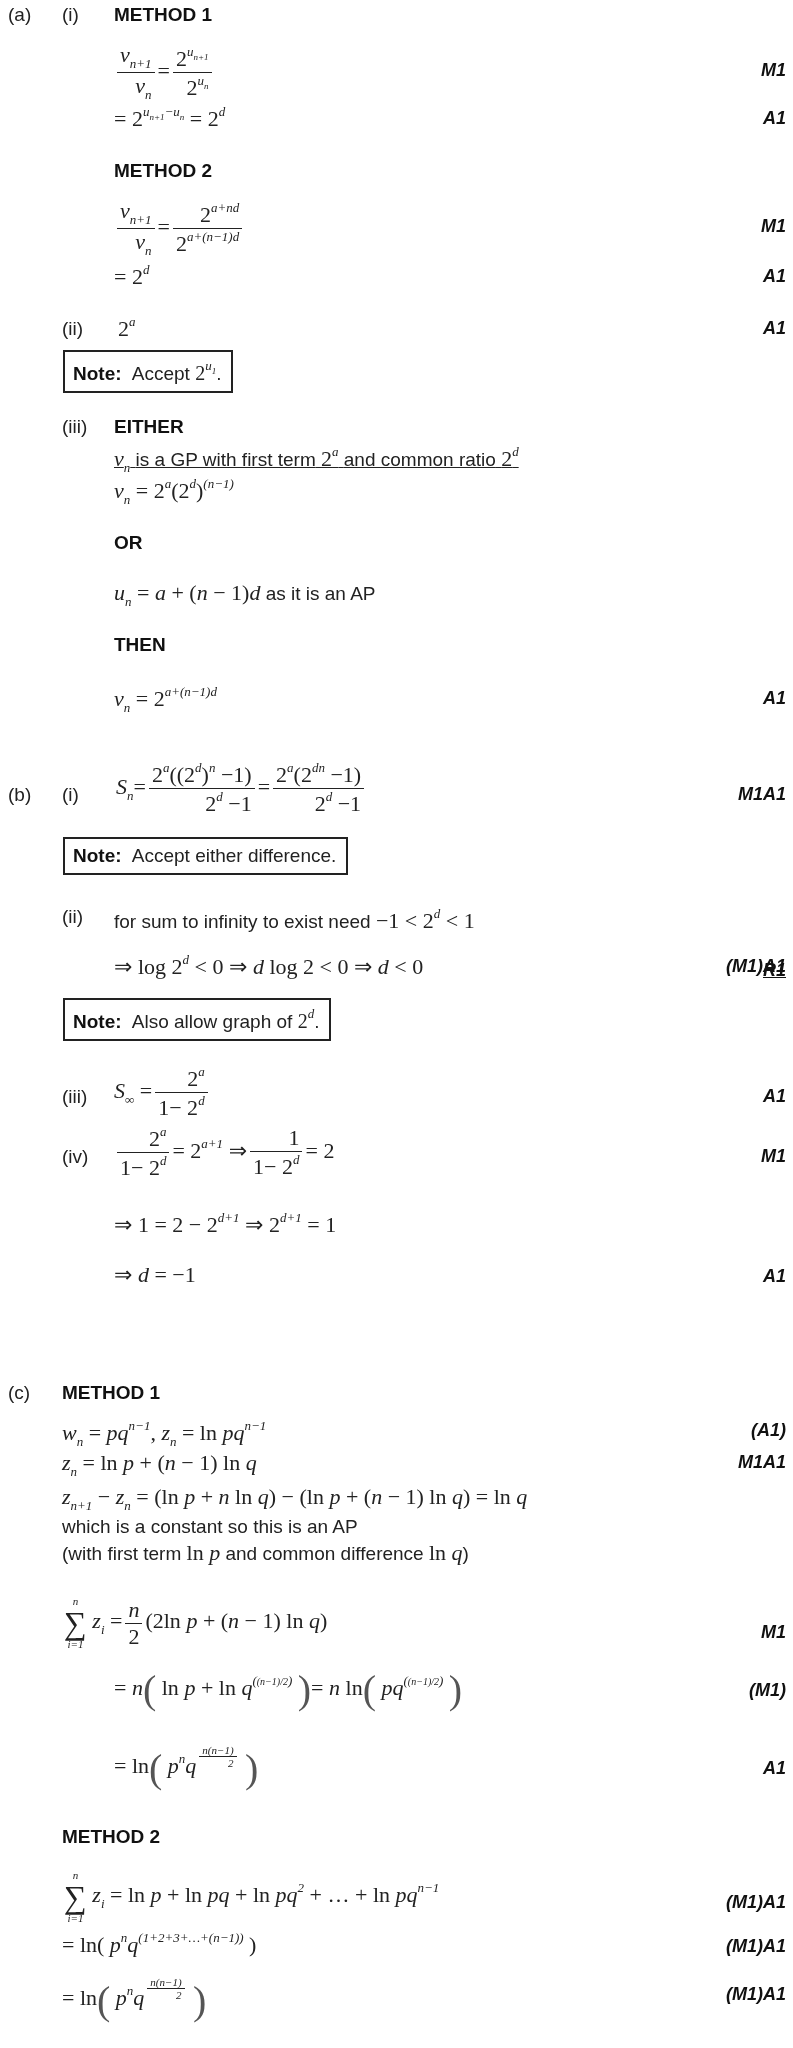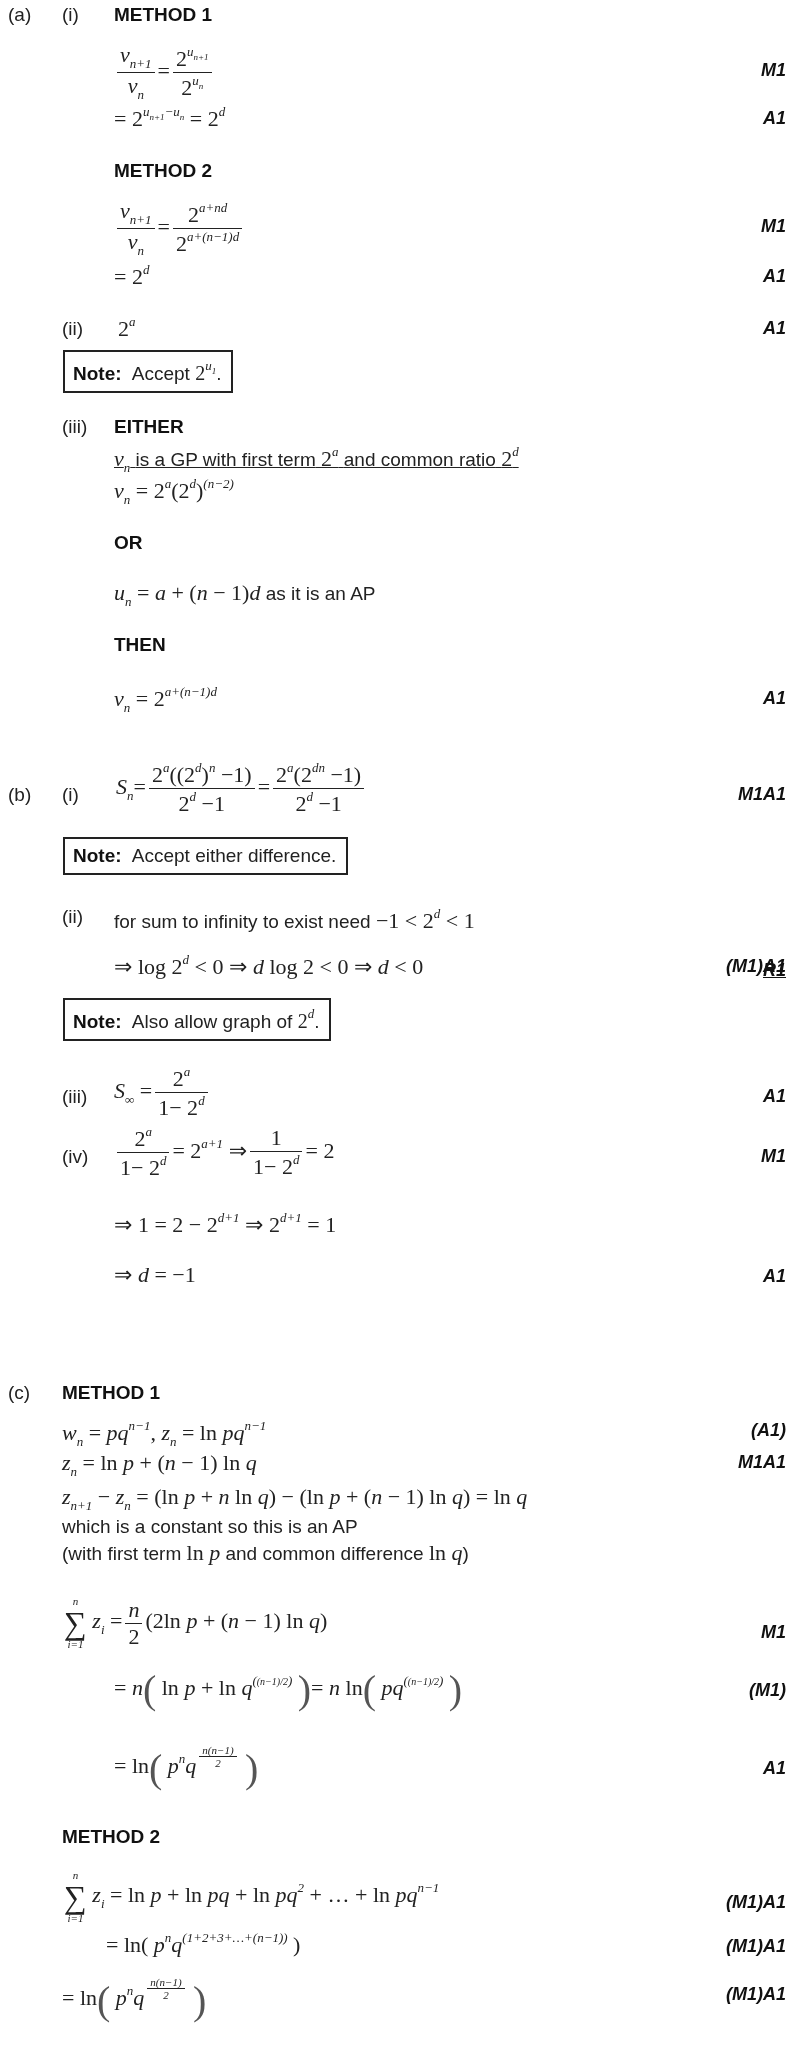--- a/index.html
+++ b/index.html
@@ -11,21 +11,21 @@
   .abs { position: absolute; white-space: nowrap; }
   .lbl { font-size: 19px; color: #222; }
   .hd { font-size: 19px; font-weight: bold; color: #111; }
   .txt { font-size: 19px; color: #222; }
   .mark { position: absolute; right: 7px; font-size: 18px; font-weight: bold; font-style: italic; color: #111; white-space: nowrap; }
   .m { font-family: "Liberation Serif", serif; font-size: 22px; color: #222; }
   .m i { font-style: italic; }
   .sup { font-size: 13px; vertical-align: 10px; font-style: italic; }
   .sub { font-size: 13px; vertical-align: -6px; font-style: italic; }
   .frac { display: inline-block; vertical-align: middle; text-align: center; margin: 0 3px; }
-  .frac > span { display: block; padding: 0 3px; }
+  .frac > span { display: block; padding: 0 3px; text-align: right; }
   .frac > span.num { border-bottom: 1.3px solid #222; }
   .note {
     position: absolute; border: 2px solid #222; padding: 6px 10px 6px 8px;
     font-size: 19px; color: #222; white-space: nowrap; background: #fff;
   }
   .note b { color: #111; margin-right: 6px; }
   .big-paren { font-size: 40px; font-weight: 100; vertical-align: middle; color: #555; font-family: "Liberation Serif", serif; }
   .sigma { display: inline-block; vertical-align: middle; text-align: center; font-family: "Liberation Serif", serif; line-height: 1; }
   .sigma .s-top, .sigma .s-bot { display: block; font-size: 11px; font-style: italic; }
   .sigma .s-sym { display: block; font-size: 32px; }
@@ -65,21 +65,21 @@
 
 <div class="abs lbl" style="left:62px; top:416px;">(iii)</div>
 <div class="abs hd" style="left:114px; top:416px;">EITHER</div>
 <div class="abs txt" style="left:114px; top:444px;text-decoration:underline;">
   <span class="m"><i>v</i><span class="sub">n</span></span>
   <span>is a GP with first term</span>
   <span class="m">2<span class="sup">a</span></span>
   <span>and common ratio</span>
   <span class="m">2<span class="sup">d</span></span>
 </div>
-<div class="abs m" style="left:114px; top:476px;"><i>v</i><span class="sub">n</span> = 2<span class="sup">a</span>(2<span class="sup">d</span>)<span class="sup">(n−2)</span></div>
+<div class="abs m" style="left:114px; top:476px;"><i>v</i><span class="sub">n</span> = 2<span class="sup">a</span>(2<span class="sup">d</span>)<span class="sup">(n−1)</span></div>
 
 <div class="abs hd" style="left:114px; top:532px;">OR</div>
 <div class="abs txt" style="left:114px; top:580px;">
   <span class="m"><i>u</i><span class="sub">n</span> = <i>a</i> + (<i>n</i> − 1)<i>d</i></span>
   <span>as it is an AP</span>
 </div>
 
 <div class="abs hd" style="left:114px; top:634px;text-align:right;">THEN</div>
 <div class="abs m" style="left:114px; top:684px;"><i>v</i><span class="sub">n</span> = 2<span class="sup">a+(n−1)d</span></div>
 <div class="mark" style="top:688px;">A1</div>
@@ -154,17 +154,17 @@
 <div class="abs m" style="left:114px; top:1744px;">= ln<span class="big-paren">(</span> <i>p</i><span class="sup">n</span><i>q</i><span class="sup" style="vertical-align:14px;"><span class="frac" style="font-size:11px;"><span class="num">n(n−1)</span><span>2</span></span></span> <span class="big-paren">)</span></div>
 <div class="mark" style="top:1758px;">A1</div>
 
 <div class="abs hd" style="left:62px; top:1826px;">METHOD 2</div>
 
 <div class="abs m" style="left:64px; top:1870px;">
   <span class="sigma"><span class="s-top">n</span><span class="s-sym">∑</span><span class="s-bot">i=1</span></span> <i>z</i><span class="sub">i</span> = ln <i>p</i> + ln <i>pq</i> + ln <i>pq</i><span class="sup">2</span> + … + ln <i>pq</i><span class="sup">n−1</span>
 </div>
 <div class="mark" style="top:1892px;">(M1)A1</div>
 
-<div class="abs m" style="left:62px; top:1930px;margin-left:44px;">= ln( <i>p</i><span class="sup">n</span><i>q</i><span class="sup">(1+2+3+…+(n−1))</span> )</div>
+<div class="abs m" style="left:62px; top:1930px;">= ln( <i>p</i><span class="sup">n</span><i>q</i><span class="sup">(1+2+3+…+(n−1))</span> )</div>
 <div class="mark" style="top:1936px;">(M1)A1</div>
 
 <div class="abs m" style="left:62px; top:1976px;">= ln<span class="big-paren">(</span> <i>p</i><span class="sup">n</span><i>q</i><span class="sup" style="vertical-align:14px;"><span class="frac" style="font-size:11px;"><span class="num">n(n−1)</span><span>2</span></span></span> <span class="big-paren">)</span></div>
 <div class="mark" style="top:1984px;">(M1)A1</div>
 
 </body></html>

